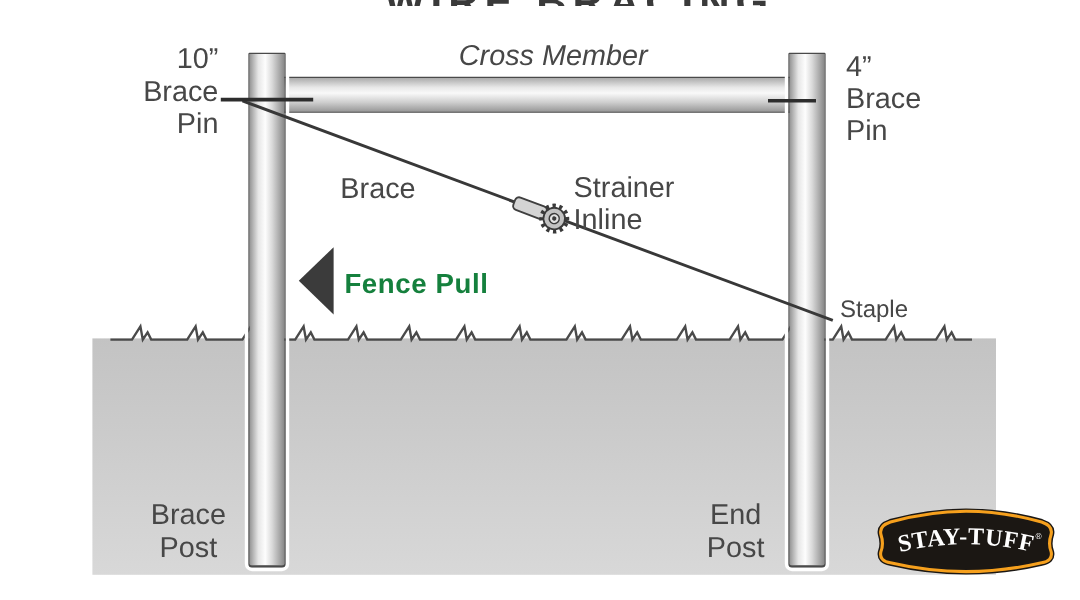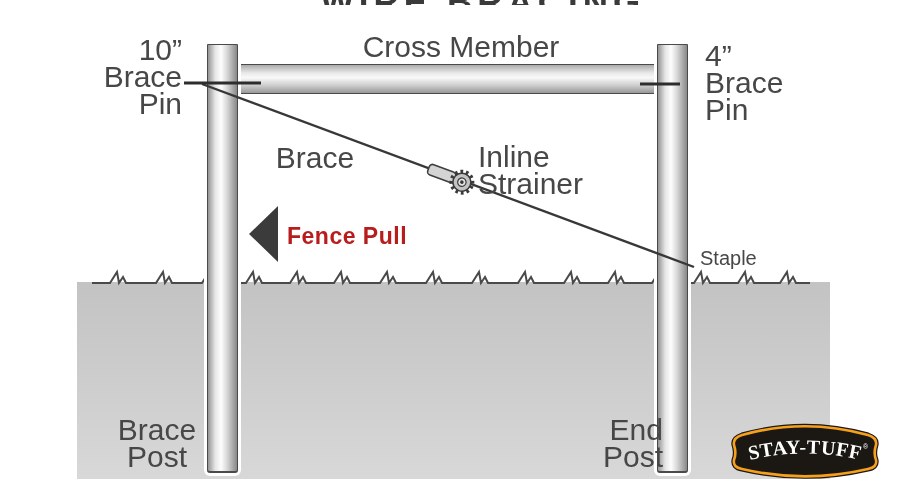--- a/index.html
+++ b/index.html
@@ -30,32 +30,32 @@
   #brace-post{left:207px;top:44px;height:426px;}
   #end-post{left:657px;top:44px;height:426px;}
   
   .cross-member{
     position:absolute;left:233px;top:64px;width:430px;height:28px;
     background:linear-gradient(180deg,#ababab 0%,#e8e8e8 28%,#f9f9f9 45%,#cfcfcf 72%,#989898 100%);
     border:1px solid #4a4a4a;border-radius:2px;
   }
   svg.layer{position:absolute;left:0;top:0;pointer-events:none;}
   
-  .lbl{position:absolute;color:#474747;font-size:30px;line-height:27px;}
+  .lbl{position:absolute;color:#474747;font-size:24px;line-height:27px;}
   .lbl.center{text-align:center;}
   .lbl.right{text-align:right;}
   #lbl-pin-left{right:700px;top:36px;}
-  #lbl-cross{left:311px;top:33px;width:300px;}
+  #lbl-cross{left:311px;top:33px;width:300px;font-style:italic;}
   #lbl-pin-right{left:705px;top:42px;}
   #lbl-wire{left:255px;top:144px;width:120px;}
   #lbl-strainer{left:478px;top:143px;}
-  #lbl-fence-pull{left:287px;top:223px;font-size:23px;font-weight:bold;color:#b91c1c;letter-spacing:.5px;}
+  #lbl-fence-pull{left:287px;top:223px;font-size:23px;font-weight:bold;color:#15803d;letter-spacing:.5px;}
   #lbl-staple{left:700px;top:245px;font-size:20px;}
   #lbl-brace-post{left:107px;top:416px;width:100px;}
-  #lbl-end-post{left:563px;top:416px;width:100px;text-align:right;}
+  #lbl-end-post{left:563px;top:416px;width:100px;}
   
   #logo{position:absolute;left:730px;top:418px;}
 </style>
 </head>
 <body>
 
 <div id="stage">
 
   <div class="title-clip">
     <span>WIRE BRACING</span>
@@ -103,22 +103,22 @@
     <div>4”</div>
     <div>Brace</div>
     <div>Pin</div>
   </div>
 
   <div class="lbl center" id="lbl-wire">
     <div>Brace</div>
   </div>
 
   <div class="lbl" id="lbl-strainer">
+    <div>Strainer</div>
     <div>Inline</div>
-    <div>Strainer</div>
   </div>
 
   <div class="lbl" id="lbl-fence-pull">Fence Pull</div>
 
   <div class="lbl" id="lbl-staple">Staple</div>
 
   <div class="lbl center" id="lbl-brace-post">
     <div>Brace</div>
     <div>Post</div>
   </div>

